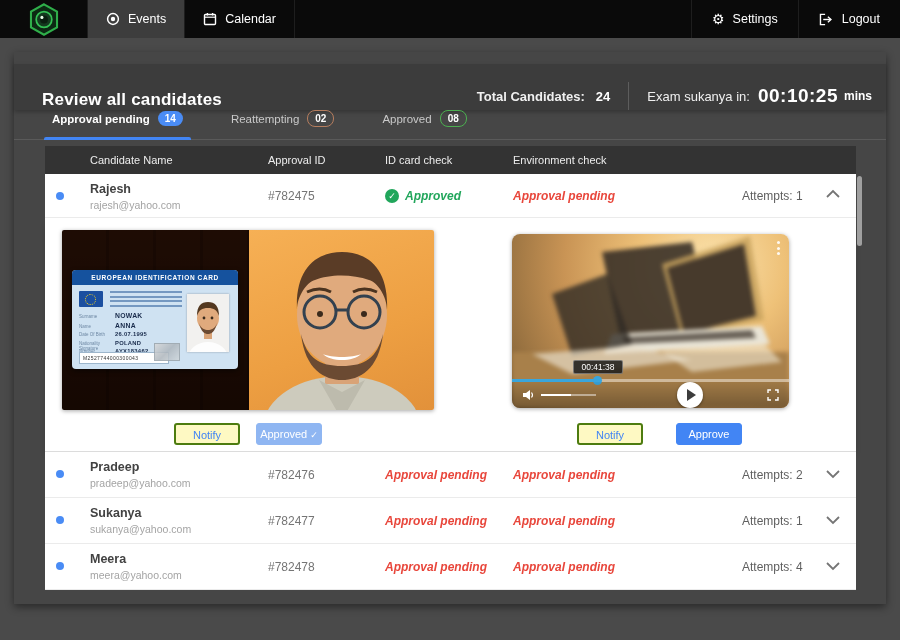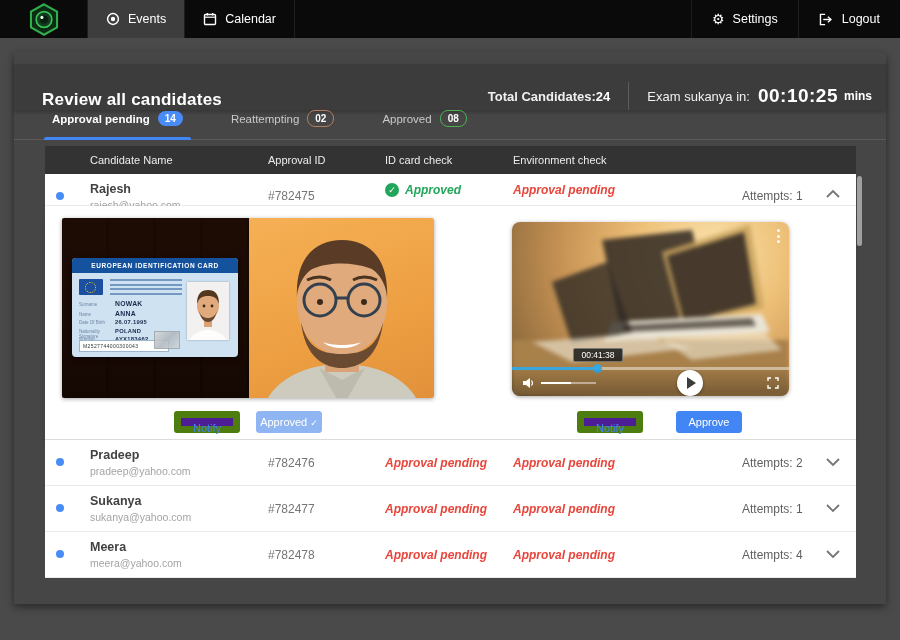--- a/index.html
+++ b/index.html
@@ -14,21 +14,21 @@
   .nav-spacer { flex:1; }
   .nav-right { display:flex; align-items:center; gap:8px; padding:0 20px; color:#fff; font-size:12.5px; border-left:1px solid #1e1e1e; cursor:pointer; }
   .gear-glyph { font-size:14px; line-height:1; color:#fff; font-family:"DejaVu Sans", sans-serif; }
 
   
   .card { position:absolute; left:14px; right:14px; top:52px; height:552px; background:#464646; box-shadow:0 3px 8px rgba(0,0,0,.45); }
   .card-header { position:absolute; top:12px; left:0; right:0; height:46px; background:#3c3c3c; box-shadow:0 2px 4px rgba(0,0,0,.25); display:flex; align-items:flex-end; }
   .card-title { margin-left:28px; color:#fff; font-size:17px; font-weight:bold; letter-spacing:.2px; }
   .header-right { margin-left:auto; margin-right:14px; display:flex; align-items:center; }
   .total-label { color:#f0f0f0; font-size:13px; font-weight:bold; }
-  .total-value { color:#fff; font-size:13px; font-weight:bold; margin-left:0; }
+  .total-value { color:#fff; font-size:13px; font-weight:bold; margin-left:11px; }
   .header-divider { width:1px; height:28px; background:#5d5d5d; margin:0 18px; }
   .exam-label { color:#f0f0f0; font-size:13px; }
   .exam-timer { font-size:19px; font-weight:bold; letter-spacing:.5px; margin:0 6px 0 8px; }
   .exam-unit { color:#fff; font-size:12px; font-weight:bold; }
 
   
   .tabs { position:absolute; top:46px; left:0; right:0; height:42px; display:flex; align-items:center; padding:0 30px; border-bottom:1px solid #5a5a5a; }
   .tab { position:relative; height:100%; display:flex; align-items:center; gap:8px; padding:0 8px; margin-right:32px; cursor:pointer; }
   .tab-label { font-size:11.5px; color:#c9c9c9; }
   .tab.active .tab-label { color:#fff; font-weight:bold; }
@@ -36,21 +36,21 @@
   .badge { font-size:10px; font-weight:bold; color:#fff; padding:2px 7px; border-radius:8px; }
   .badge-filled { background:#4a8cf5; border-radius:8px; }
   .badge-outline-orange { border:1px solid #b57d5e; }
   .badge-outline-green { border:1px solid #4caf50; }
 
   
   .table { position:absolute; left:31px; right:30px; top:94px; }
   .thead { position:relative; height:28px; background:#333333; }
   .th { position:absolute; top:0; line-height:28px; font-size:11px; color:#ededed; }
   .tbody { background:#fff; position:relative; }
-  .row { position:relative; height:32px; border-bottom:1px solid #ebebeb; background:#fff; }
+  .row { position:relative; height:44px; border-bottom:1px solid #ebebeb; background:#fff; }
   .row.small { height:46px; }
   .dot { position:absolute; left:11px; top:18px; width:8px; height:8px; border-radius:50%; background:#4a8cf5; }
   .cell-name { position:absolute; left:45px; top:8px; }
   .cand-name { font-size:12.5px; font-weight:bold; color:#424242; }
   .cand-email { font-size:10.5px; color:#a4a4a4; margin-top:3px; }
   .cell-id { position:absolute; left:223px; top:0; line-height:44px; font-size:12px; color:#757575; }
   .row.small .cell-id, .row.small .cell-attempts { line-height:46px; }
   .cell-check { position:absolute; left:340px; top:0; height:100%; display:flex; align-items:center; gap:6px; }
   .cell-env { position:absolute; left:468px; top:0; height:100%; display:flex; align-items:center; }
   .status-approved { font-size:12px; font-weight:bold; font-style:italic; color:#21a65b; }
@@ -96,21 +96,21 @@
   .vol-track { width:55px; height:2px; background:rgba(255,255,255,.45); position:relative; }
   .vol-fill { position:absolute; left:0; top:0; height:2px; width:30px; background:#fff; }
   .play-wrap { flex:1; display:flex; justify-content:center; }
   .play-btn { width:26px; height:26px; border-radius:50%; background:#fff; box-shadow:0 1px 3px rgba(0,0,0,.4); display:flex; align-items:center; justify-content:center; cursor:pointer; }
   .play-tri { width:0; height:0; border-left:9px solid #3c3c3c; border-top:6px solid transparent; border-bottom:6px solid transparent; margin-left:3px; }
   .more-dots { position:absolute; right:8px; top:7px; width:4px; cursor:pointer; }
   .more-dots span { display:block; width:3px; height:3px; border-radius:50%; background:rgba(255,255,255,.9); margin-bottom:2.5px; }
 
   
   .btn { position:absolute; top:205px; width:66px; height:22px; border-radius:3px; font-size:11px; text-align:center; line-height:20px; cursor:pointer; }
-  .btn-outline { background:#4c1d95; border:7px solid #4d7c0f; color:#4285f4; }
+  .btn-outline { background:#fef9c3; border:2px solid #4d7c0f; color:#4285f4; }
   .btn-approved { background:#8fb6f2; border:1px solid #8fb6f2; color:#fff; }
   .btn-approve { background:#4285f4; border:1px solid #4285f4; color:#fff;margin-left:17px; }
   .btn .chk { font-size:9px; }
 
   
   .scroll-thumb { position:absolute; right:24px; top:124px; width:5px; height:70px; background:#a0a0a0; border-radius:3px; cursor:pointer; }
 
   svg { display:block; }
 </style>
 </head>

